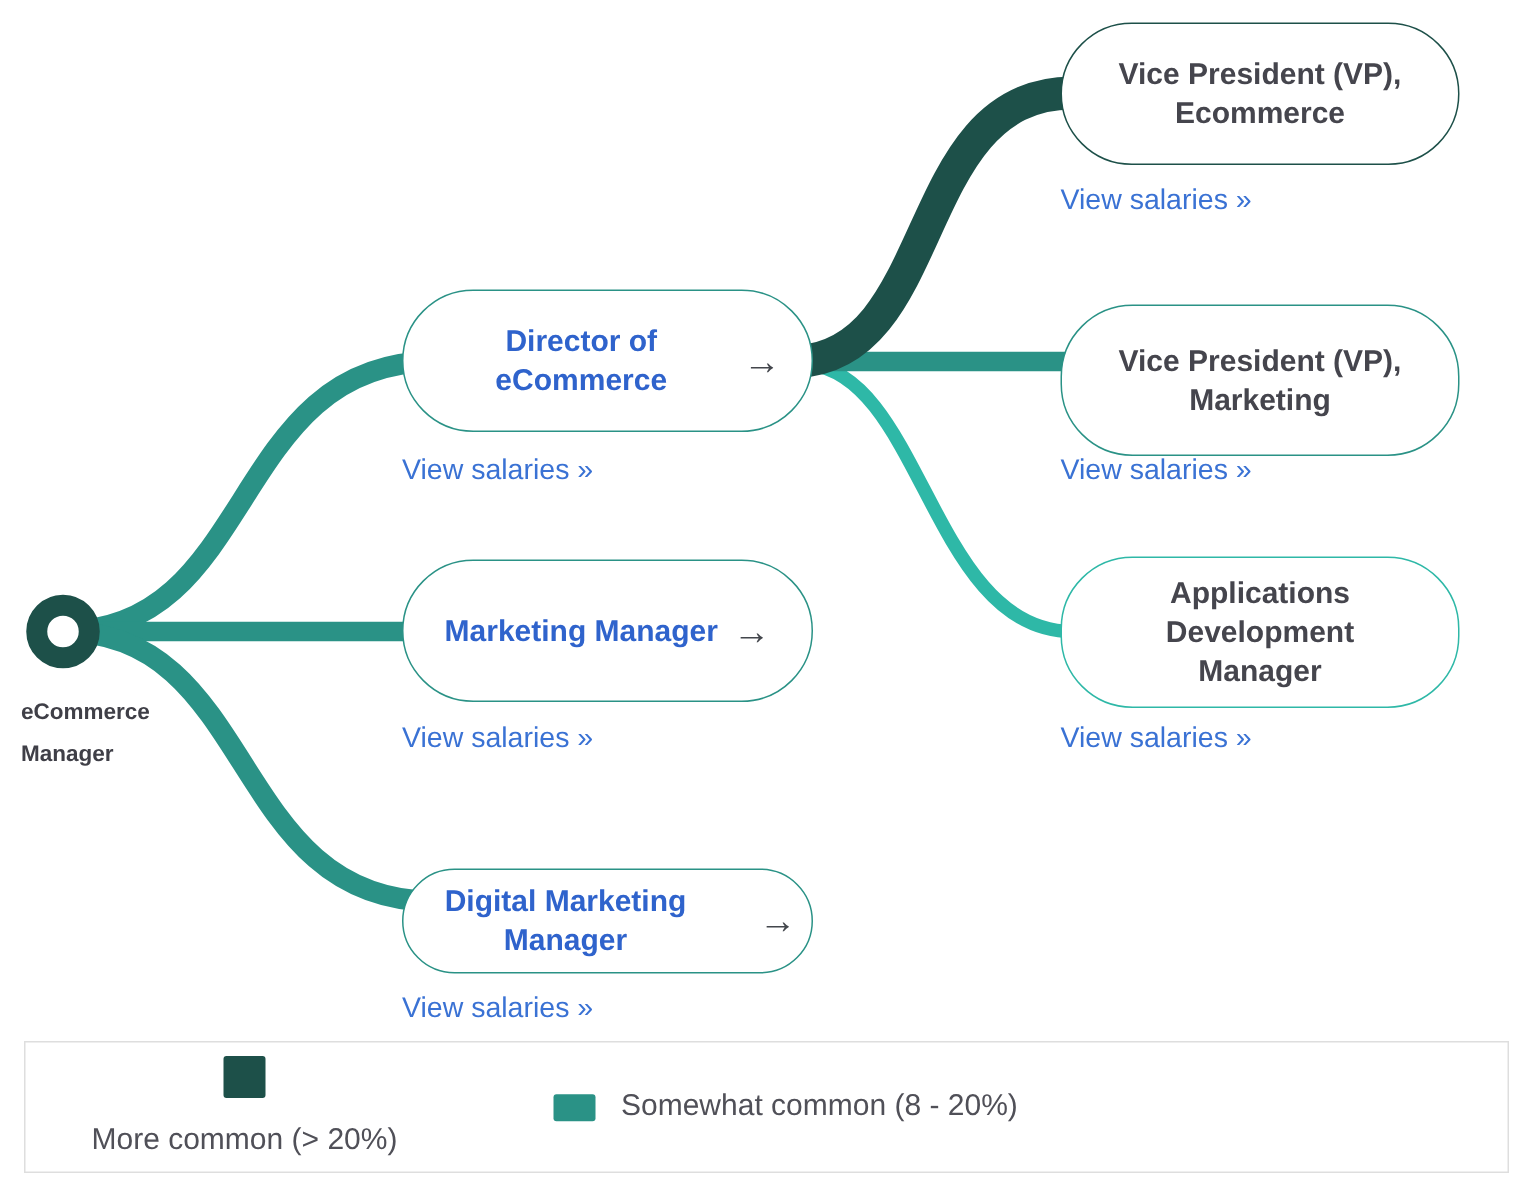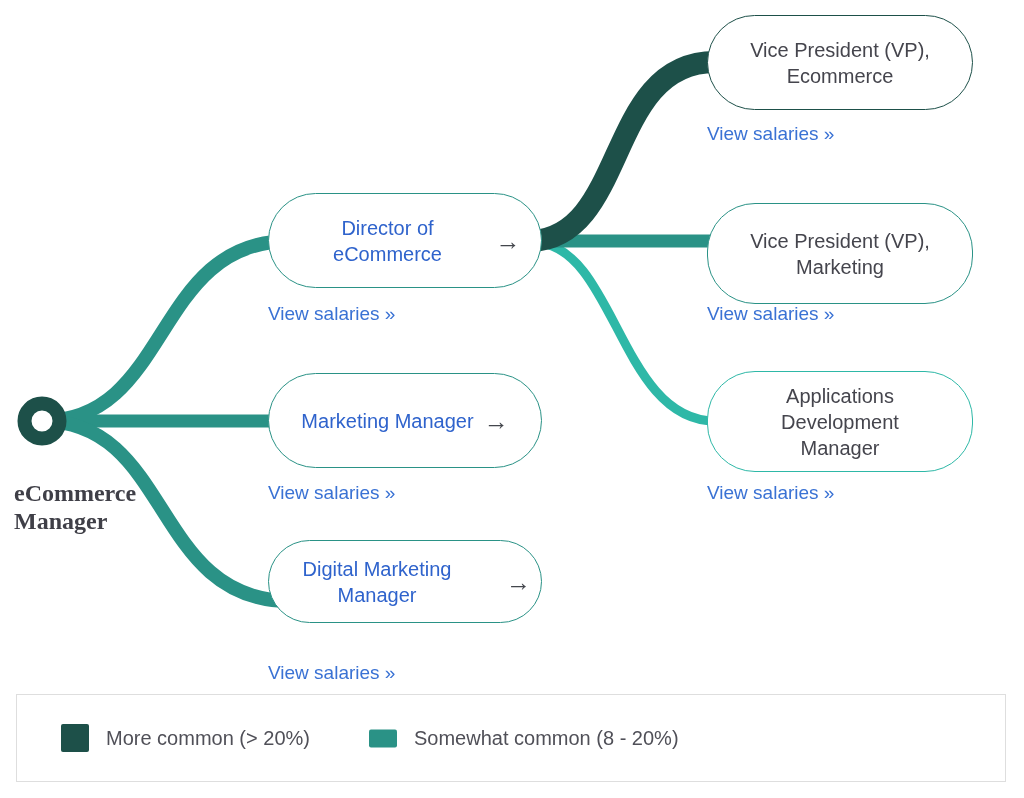--- a/index.html
+++ b/index.html
@@ -23,40 +23,40 @@
   .pill {
     position: absolute; background: #ffffff; border-radius: 48px;
     border: 1.5px solid var(--somewhat_common);
     display: flex; align-items: center; justify-content: center;
     text-align: center;
   }
   .pill.tier-more { border-color: var(--more_common); }
   .pill.tier-somewhat { border-color: var(--somewhat_common); }
   .pill.tier-less { border-color: var(--less_common); }
   .pill .title {
-    font-size: 20px; font-weight: 400; line-height: 26px; color: var(--dark_text);
+    font-size: 20px; font-weight: 700; line-height: 26px; color: var(--dark_text);
     display: inline-block;
   }
   .pill .title.blue { color: var(--title_blue); }
   .pill.mid .title { max-width: 196px; }
   .pill.right .title { max-width: 226px; }
   .pill.right .title.narrow { max-width: 150px; }
   .pill .arrow {
     font-size: 25px; font-weight: 400; color: var(--arrow_color);
     margin-left: 10px; line-height: 26px;
   }
 
   .vlink {
     position: absolute; display: block; text-align: left;
     font-size: 19px; color: var(--link_blue); text-decoration: none;
     line-height: 24px; cursor: pointer;
   }
   .root-label {
-    position: absolute; left: 14px; top: 479px; width: 140px;
-    font-size: 24px; font-weight: 700; line-height: 28px; color: var(--root_text); font-family: Liberation Serif, serif;
+    position: absolute; left: 14px; top: 461px; width: 140px;
+    font-size: 15px; font-weight: 700; line-height: 28px; color: var(--root_text);
   }
 
   .legend {
     position: absolute; left: 16px; top: 694px; width: 990px; height: 88px;
     background: #ffffff; border: 1px solid var(--legend_border);
   }
   .legend-item {
     position: absolute; top: 50%; transform: translateY(-50%);
     display: flex; align-items: center; gap: 17px;
   }
@@ -88,21 +88,21 @@
     <span class="arrow">→</span>
   </div>
   <a class="vlink" style="left:268px; top:302px; width:274px;">View salaries »</a>
 
   <div class="pill mid tier-somewhat" style="left:268px; top:373px; width:274px; height:95px;justify-content:center;">
     <span class="title blue">Marketing Manager</span>
     <span class="arrow">→</span>
   </div>
   <a class="vlink" style="left:268px; top:481px; width:274px;">View salaries »</a>
 
-  <div class="pill mid tier-somewhat" style="left:268px; top:540px; width:274px; height:83px;gap:21px;">
+  <div class="pill mid tier-somewhat" style="left:268px; top:579px; width:274px; height:70px;gap:21px;">
     <span class="title blue">Digital Marketing Manager</span>
     <span class="arrow">→</span>
   </div>
   <a class="vlink" style="left:268px; top:661px; width:274px;">View salaries »</a>
 
   <div class="pill right tier-more" style="left:707px; top:15px; width:266px; height:95px;">
     <span class="title">Vice President (VP), Ecommerce</span>
   </div>
   <a class="vlink" style="left:707px; top:122px; width:266px;">View salaries »</a>
 
@@ -110,21 +110,21 @@
     <span class="title">Vice President (VP), Marketing</span>
   </div>
   <a class="vlink" style="left:707px; top:302px; width:266px;">View salaries »</a>
 
   <div class="pill right tier-less" style="left:707px; top:371px; width:266px; height:101px;">
     <span class="title narrow">Applications Development Manager</span>
   </div>
   <a class="vlink" style="left:707px; top:481px; width:266px;">View salaries »</a>
 
   <div class="legend">
-    <div class="legend-item" style="left:44px;">
+    <div class="legend-item" style="left:44px;flex-direction:column;">
       <span class="sw sw-more" style="background: rgb(29, 80, 73);"></span>
       <span class="legend-label">More common (&gt; 20%)</span>
     </div>
     <div class="legend-item" style="left:352px;">
       <span class="sw sw-somewhat" style="background: rgb(42, 146, 134);"></span>
       <span class="legend-label">Somewhat common (8 - 20%)</span>
     </div>
   </div>
 
 </div>

